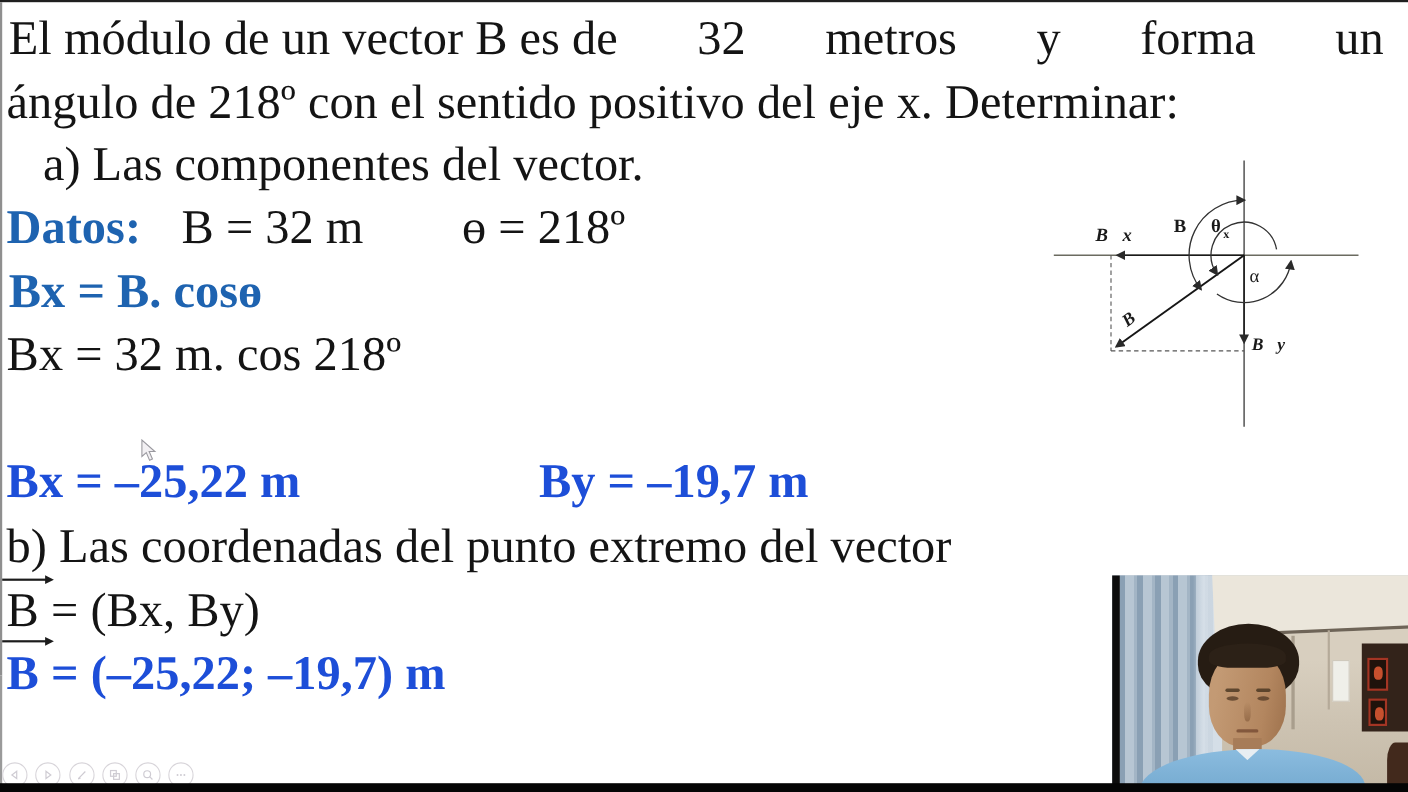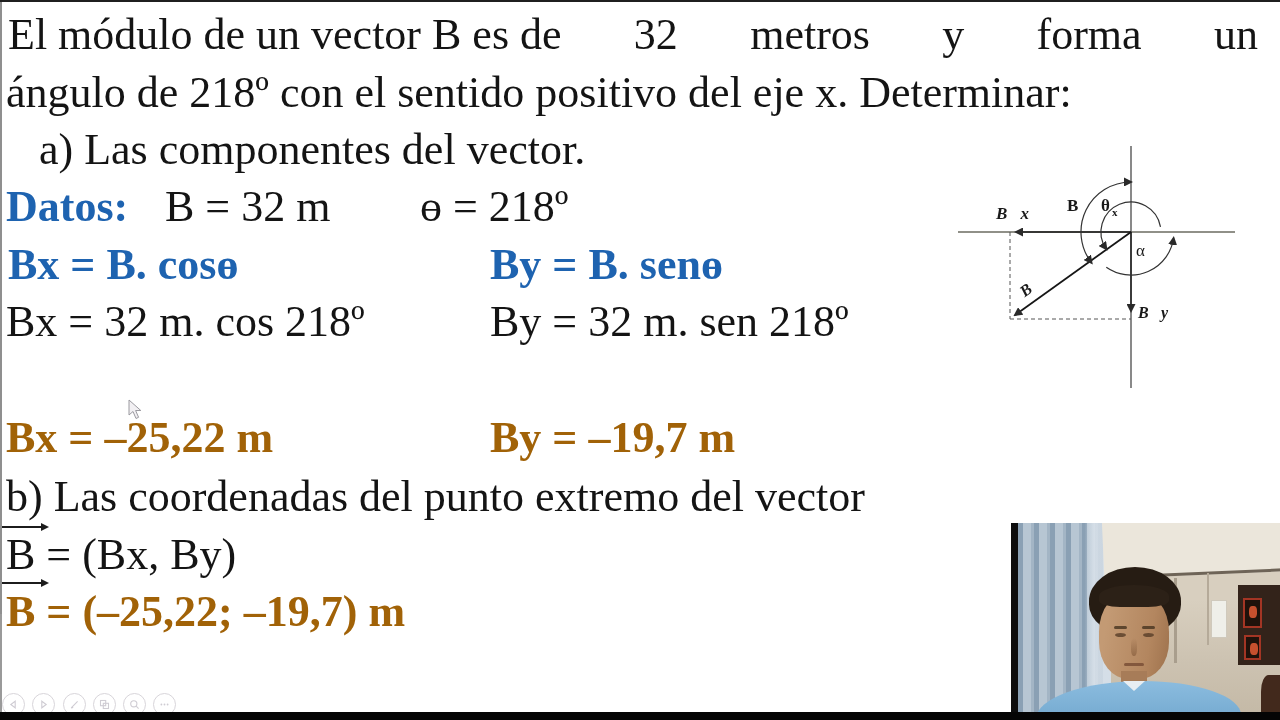--- a/index.html
+++ b/index.html
@@ -8,21 +8,21 @@
     position:relative; width:1280px; height:720px; background:#ffffff;
     font-family:"Liberation Serif","DejaVu Serif",serif; color:#141414; overflow:hidden;
   }
   #border-top { left:0; top:4px; width:1280px; height:2px; background:#1f1f1f; }
   #border-left { left:2px; top:4px; width:2px; height:612px; background:#8f8f8f; }
   #border-right { left:1276px; top:4px; width:2px; height:519px; background:#9a9a9a; }
 
   
   .tline { position:absolute; font-size:44px; line-height:52px; white-space:nowrap; }
   .blue { color:#1e63b0; font-weight:bold; }
-  .red  { color:#a16207; font-weight:bold; }
+  .red  { color:#1d4ed8; font-weight:bold; }
   #line1 { left:8px; top:9px; width:1250px; display:flex; justify-content:space-between;text-align:center; }
   #line2 { left:6px; top:67px; width:1240px; }
   #line3 { left:6px; top:124px;margin-left:33px; }
   #row-datos-label { left:6px;  top:181px; }
   #row-datos-b     { left:165px; top:181px; }
   #row-datos-theta { left:420px; top:181px; }
   #eq-bx-formula { left:8px;   top:239px; }
   #eq-by-formula { left:490px; top:239px; }
   #eq-bx-sub { left:6px;   top:296px; }
   #eq-by-sub { left:490px; top:296px; }
@@ -111,23 +111,21 @@
     <span>un</span>
   </div>
   <div class="tline" id="line2">ángulo de 218º con el sentido positivo del eje x. Determinar:</div>
   <div class="tline" id="line3">a) Las componentes del vector.</div>
 
   <div class="tline blue" id="row-datos-label">Datos:</div>
   <div class="tline" id="row-datos-b">B = 32 m</div>
   <div class="tline" id="row-datos-theta">ɵ = 218º</div>
 
   <div class="tline blue" id="eq-bx-formula">Bx = B. cosɵ</div>
-  <div class="tline blue" id="eq-by-formula">By = B. senɵ</div>
   <div class="tline" id="eq-bx-sub">Bx = 32 m. cos 218º</div>
-  <div class="tline" id="eq-by-sub">By = 32 m. sen 218º</div>
   <div class="tline red" id="eq-bx-res">Bx = –25,22 m</div>
   <div class="tline red" id="eq-by-res">By = –19,7 m</div>
 
   <div class="tline" id="line9">b) Las coordenadas del punto extremo del vector</div>
   <div class="vecarrow" id="vecarrow-1"></div>
   <div class="tline" id="line10">B = (Bx, By)</div>
   <div class="vecarrow" id="vecarrow-2"></div>
   <div class="tline red" id="line11">B = (–25,22; –19,7) m</div>
 
   <svg id="diagram" width="292" height="252" viewBox="0 0 292 252">

